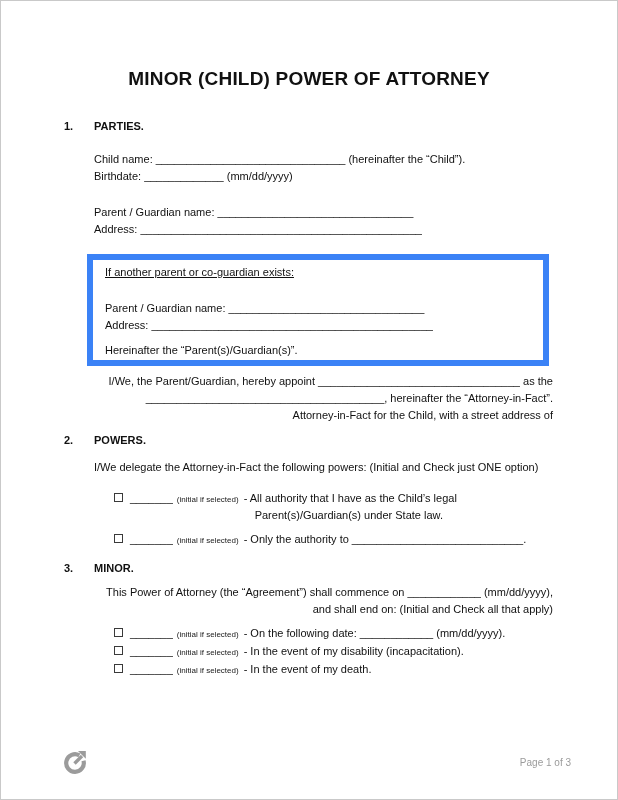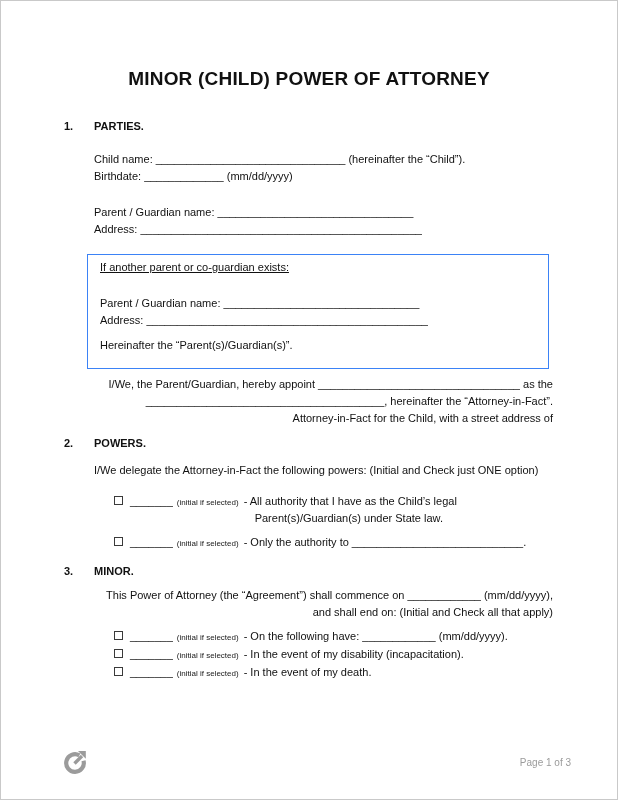--- a/index.html
+++ b/index.html
@@ -30,24 +30,24 @@
   .sec-num { display:inline-block; width:30px; margin-left:-30px; }
   .mt16 { margin-top:16px; }
   .mt14 { margin-top:14px; }
   .mt13 { margin-top:7px;text-align:right; }
   .mt11 { margin-top:11px; }
   .mt10 { margin-top:10px; }
   .mt9  { margin-top:19px; }
   .mt8  { margin-top:8px; }
   .cobox {
     margin-top:16px;
-    border:1px solid #3b82f6;
+    border:6px solid #3b82f6;
     width:462px;
     margin-left:-7px;
-    padding:4px 12px 14px 12px;
+    padding:4px 12px 1px 12px;
   }
   .cobox-head { text-decoration:underline; white-space:nowrap; }
   .opt-row {
     display:flex;
     align-items:baseline;
     margin-left:20px;
     white-space:nowrap;
   }
   .cb {
     flex:0 0 auto;
@@ -133,21 +133,21 @@
       <div class="line">This Power of Attorney (the “Agreement”) shall commence on ____________ (mm/dd/yyyy),</div>
       <div class="line">and shall end on: (Initial and Check all that apply)</div>
     </div>
 
     <div class="mt13">
       <div class="opt-row">
         <span class="cb"></span>
         <span class="blank">_______</span>
         <span class="cap">(initial if selected)</span>
         <div class="opt-text">
-          <div>- On the following have: ____________ (mm/dd/yyyy).</div>
+          <div>- On the following date: ____________ (mm/dd/yyyy).</div>
         </div>
       </div>
       <div class="opt-row">
         <span class="cb"></span>
         <span class="blank">_______</span>
         <span class="cap">(initial if selected)</span>
         <div class="opt-text">
           <div>- In the event of my disability (incapacitation).</div>
         </div>
       </div>

